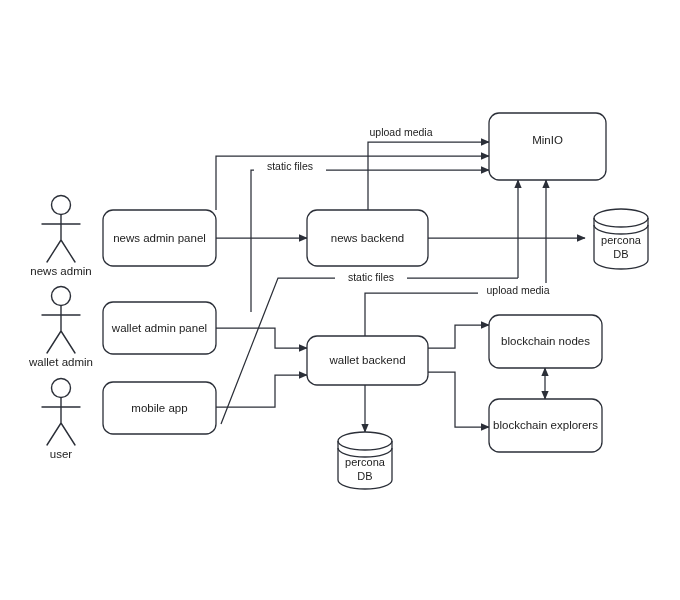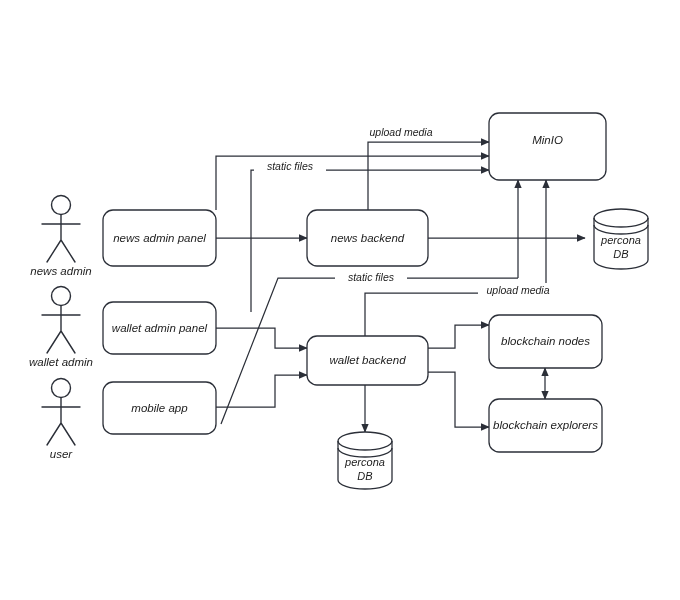--- a/index.html
+++ b/index.html
@@ -11,21 +11,20 @@
     width: 680px;
     height: 600px;
     font-family: "Liberation Sans", sans-serif;
     overflow: hidden;
   }
   #diagram-root {
     position: relative;
     width: 680px;
     height: 600px;
     background: #ffffff;
-    font-style: italic;
   }
   svg.canvas {
     display: block;
     width: 680px;
     height: 600px;
   }
   .node-box {
     fill: #ffffff;
     stroke: #2b2f38;
     stroke-width: 1.3;

